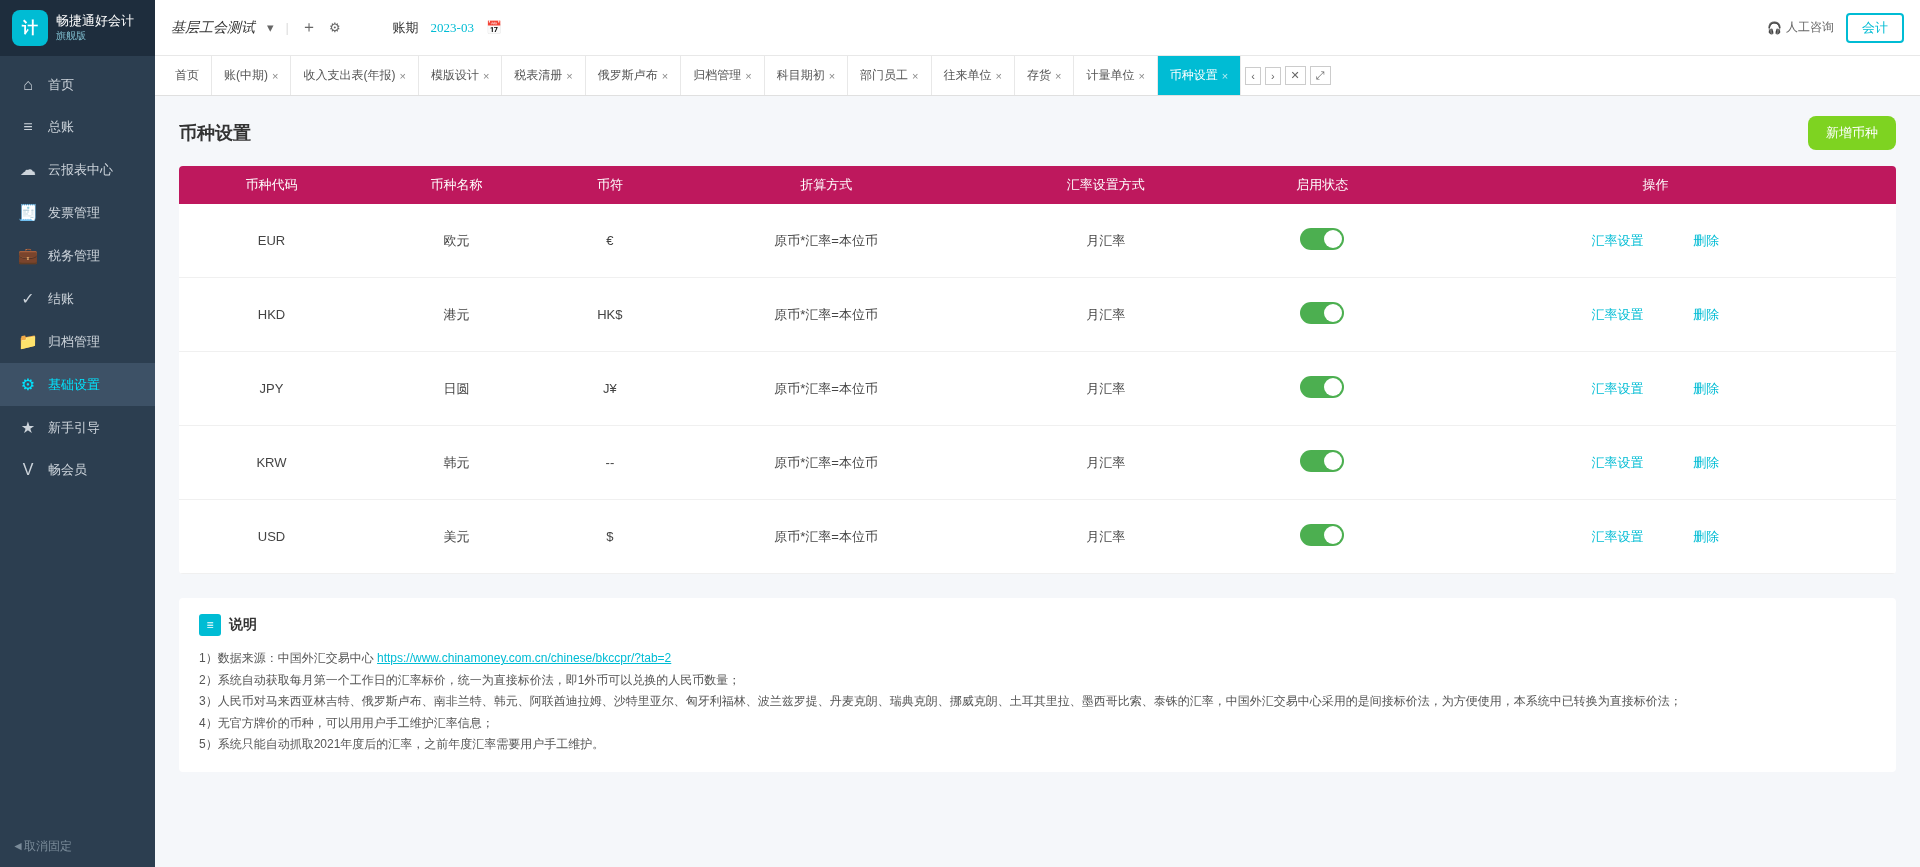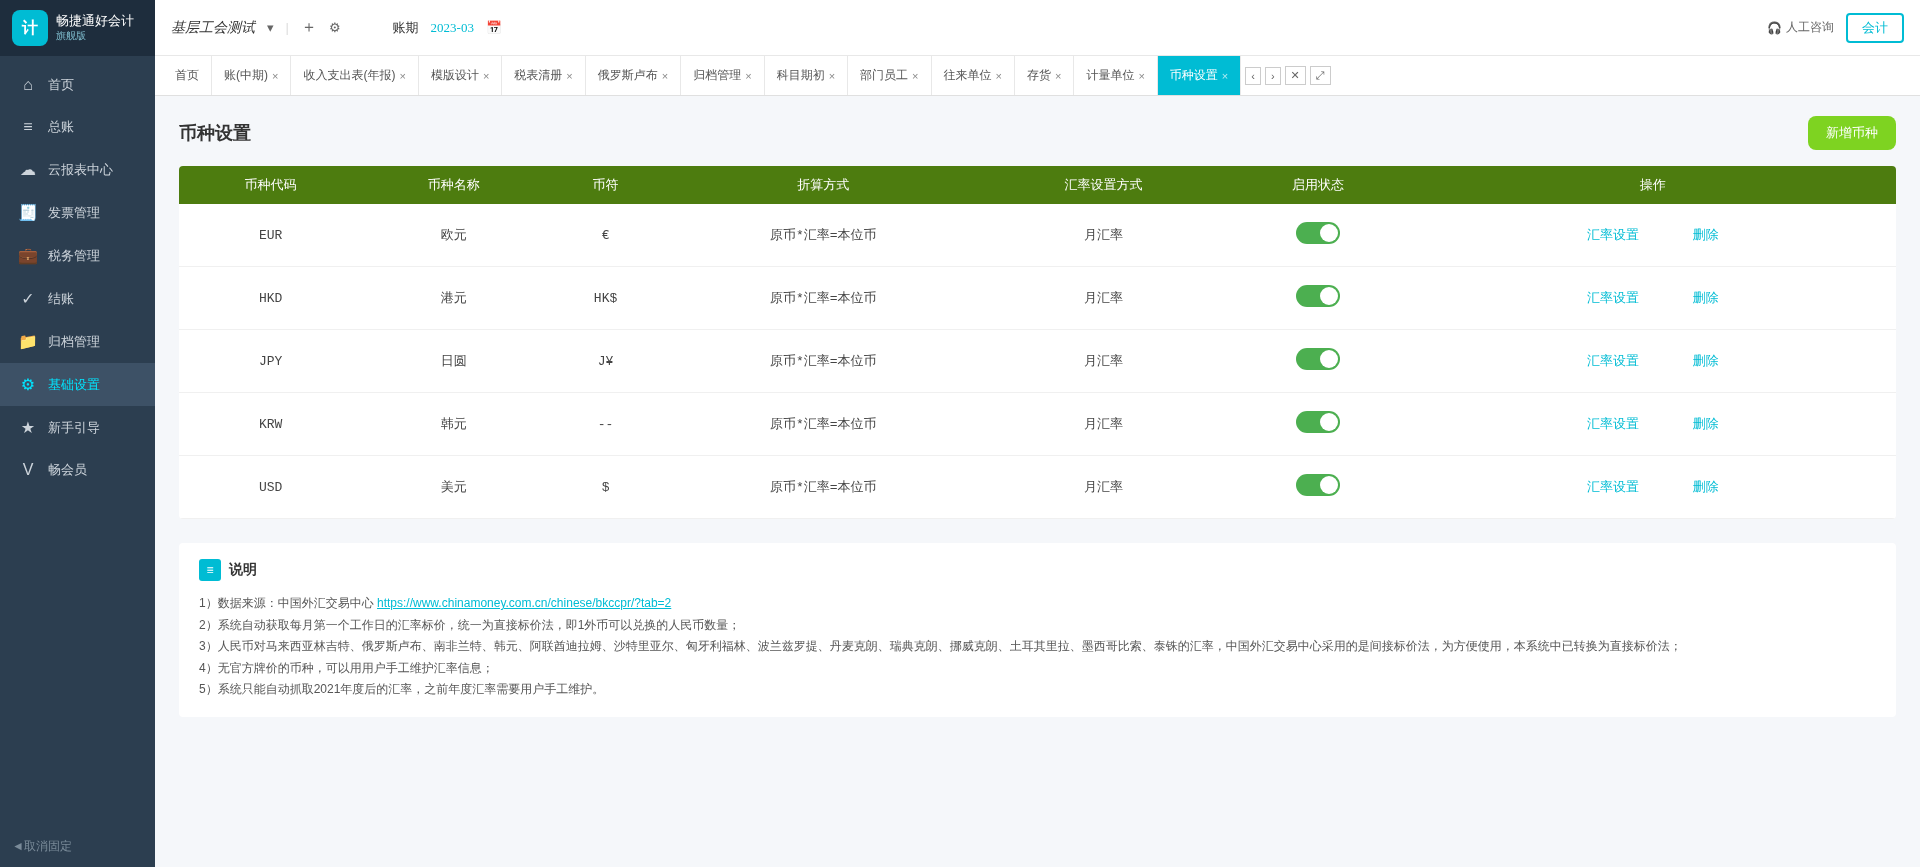--- a/index.html
+++ b/index.html
@@ -151,36 +151,35 @@
 
     
     .data-table {
       width: 100%;
       border-collapse: collapse;
       background: white;
       border-radius: 4px;
       overflow: hidden;
     }
     .data-table thead tr {
-      background: #4d7c0f;
+      background: #be185d;
       color: white;
     }
     .data-table th {
       padding: 10px 12px;
       text-align: center;
       font-size: 13px;
       font-weight: 500;
     }
     .data-table td {
-      padding: 18px 12px;
+      padding: 24px 12px;
       text-align: center;
       font-size: 13px;
       color: #444;
       border-bottom: 1px solid #f0f0f0;
-      font-family: Liberation Mono, monospace;
     }
     .action-link { color: #00bcd4; cursor: pointer; text-decoration: none; margin: 0 23px; }
 
     
     .toggle {
       display: inline-flex;
       align-items: center;
       cursor: pointer;
     }
     .toggle-track {

